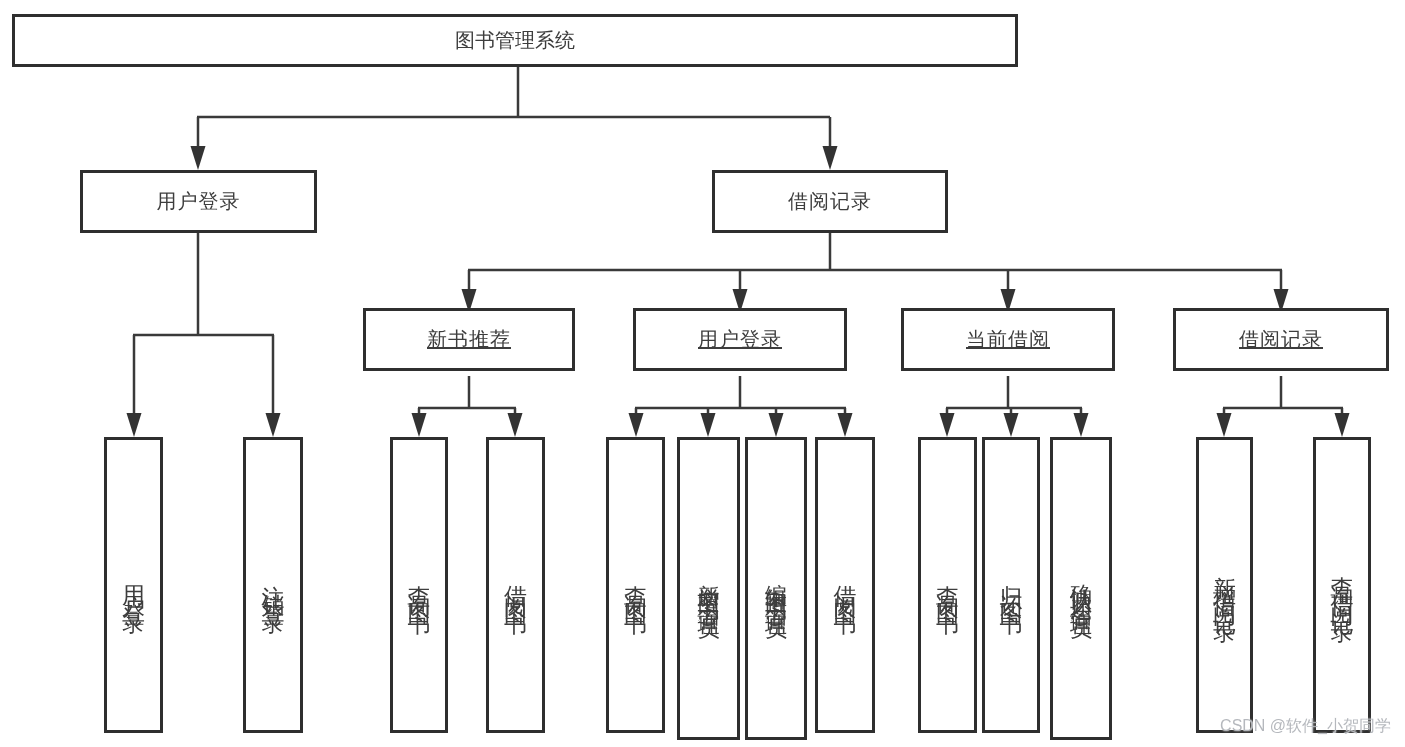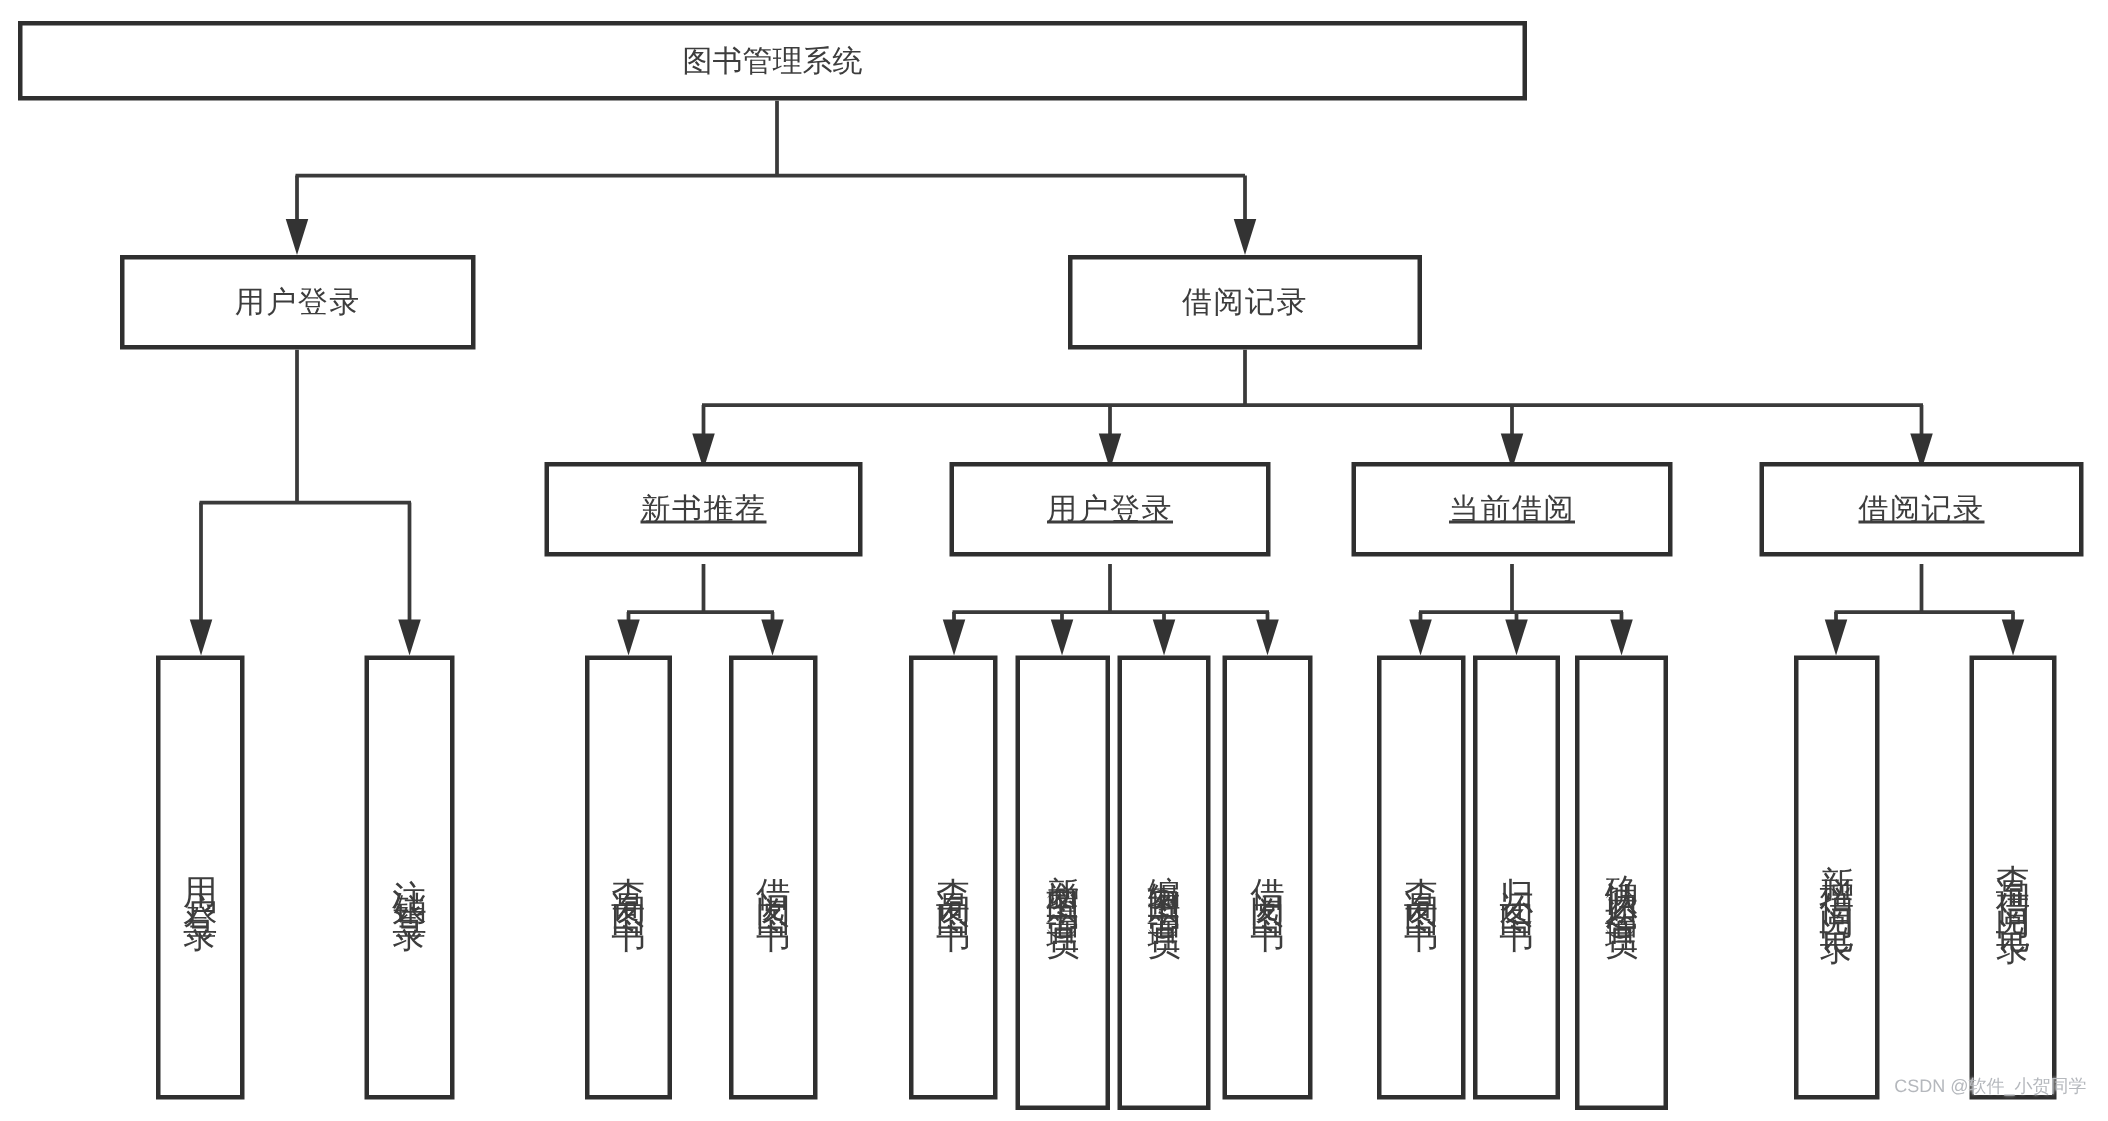--- a/index.html
+++ b/index.html
@@ -42,21 +42,21 @@
     font-size:23px;
     letter-spacing:9px;
     line-height:1;
   }
   .leaf.tall{height:303px;}
   .leaf.tight{letter-spacing:5px;font-size:22px;}
   .watermark{
     position:absolute;
     right:14px;top:716px;
     z-index:3;
-    font-size:12px;
+    font-size:16px;
     color:var(--watermark);
     text-shadow:0 0 2px #ffffff;
     white-space:nowrap;
   }
 </style>
 </head>
 <body>
 
 <div id="stage">
 

